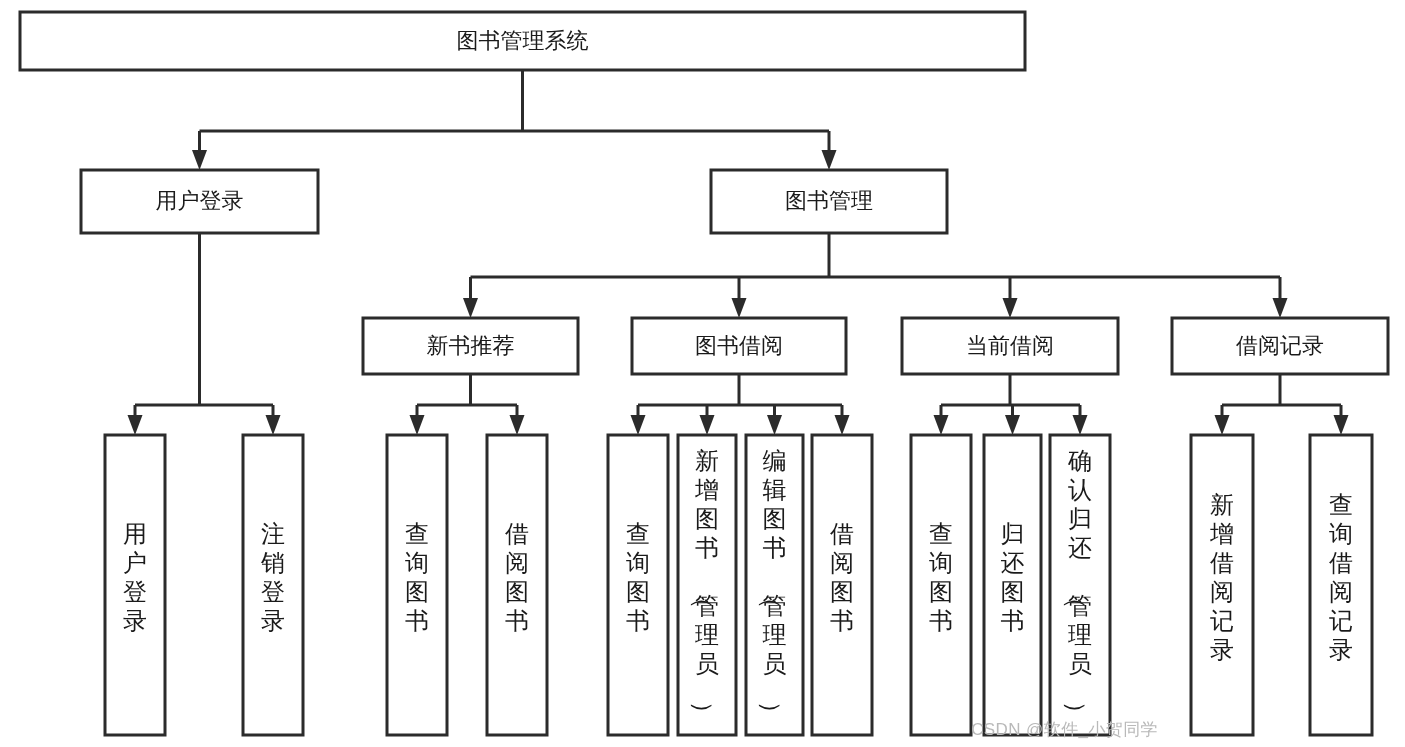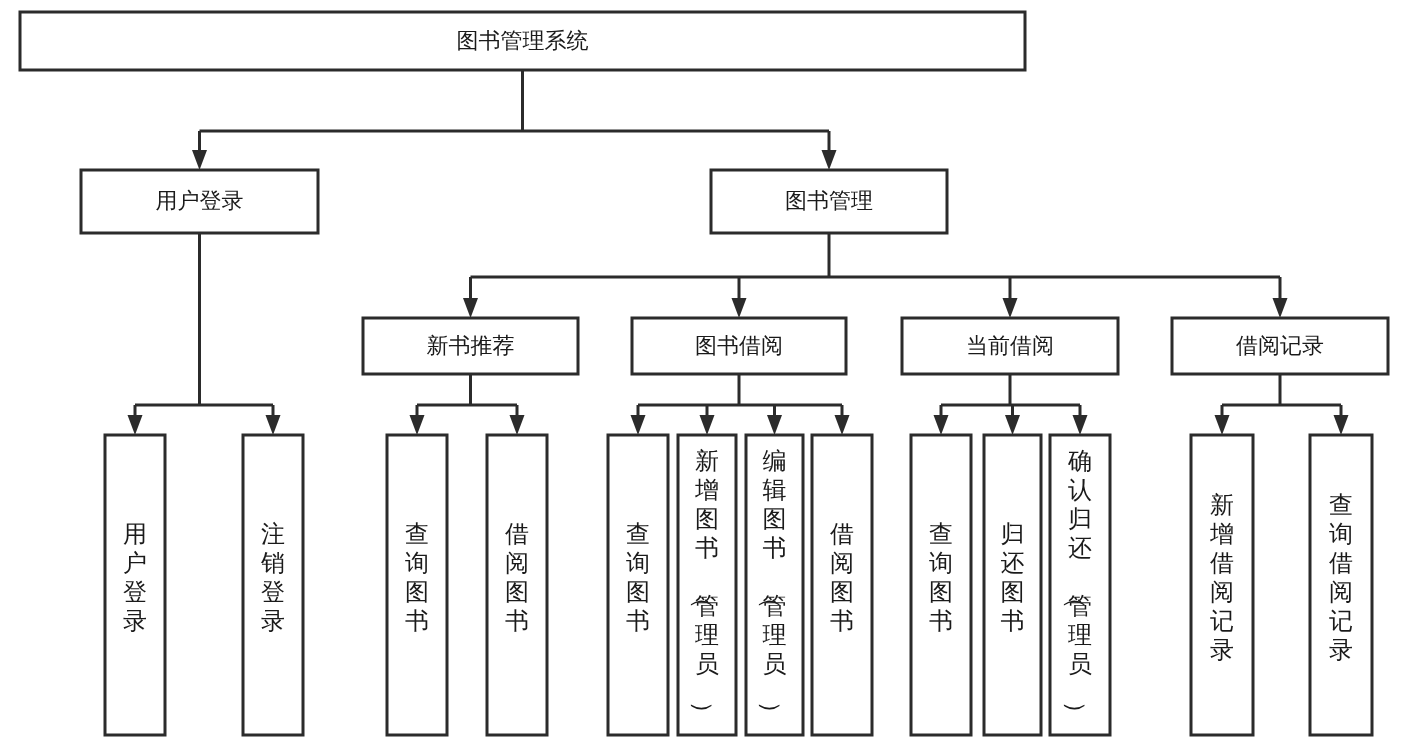--- a/index.html
+++ b/index.html
@@ -205,13 +205,14 @@
         <g>
           <rect x="1191" y="435" width="62" height="300" class="node-box"></rect>
           <text x="1222" y="512.5" class="leaf-label" font-size="24"><tspan x="1222" dy="0">新</tspan><tspan x="1222" dy="29">增</tspan><tspan x="1222" dy="29">借</tspan><tspan x="1222" dy="29">阅</tspan><tspan x="1222" dy="29">记</tspan><tspan x="1222" dy="29">录</tspan></text>
         </g>
         <g>
           <rect x="1310" y="435" width="62" height="300" class="node-box"></rect>
           <text x="1341" y="512.5" class="leaf-label" font-size="24"><tspan x="1341" dy="0">查</tspan><tspan x="1341" dy="29">询</tspan><tspan x="1341" dy="29">借</tspan><tspan x="1341" dy="29">阅</tspan><tspan x="1341" dy="29">记</tspan><tspan x="1341" dy="29">录</tspan></text>
         </g>
       </g>
   </svg>
+  <div class="watermark">CSDN @软件_小贺同学</div>
 </div>
 
 </body></html>

